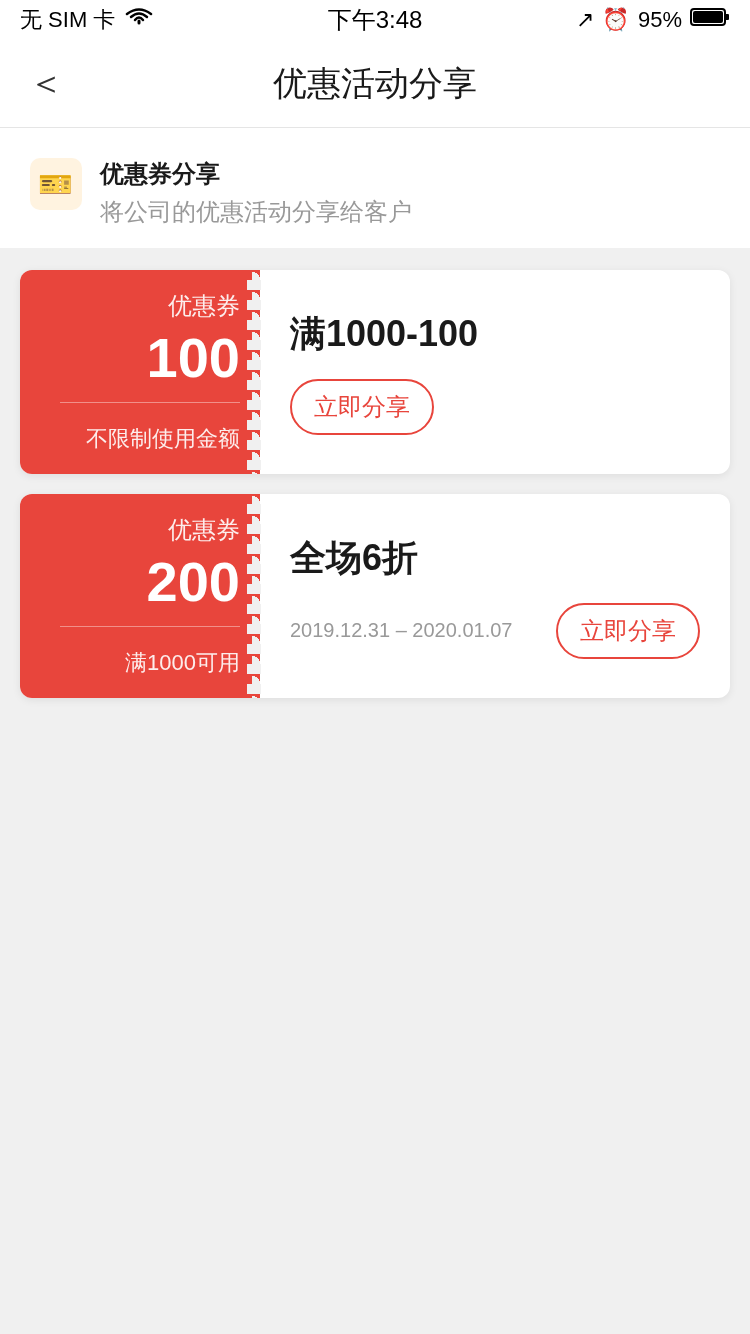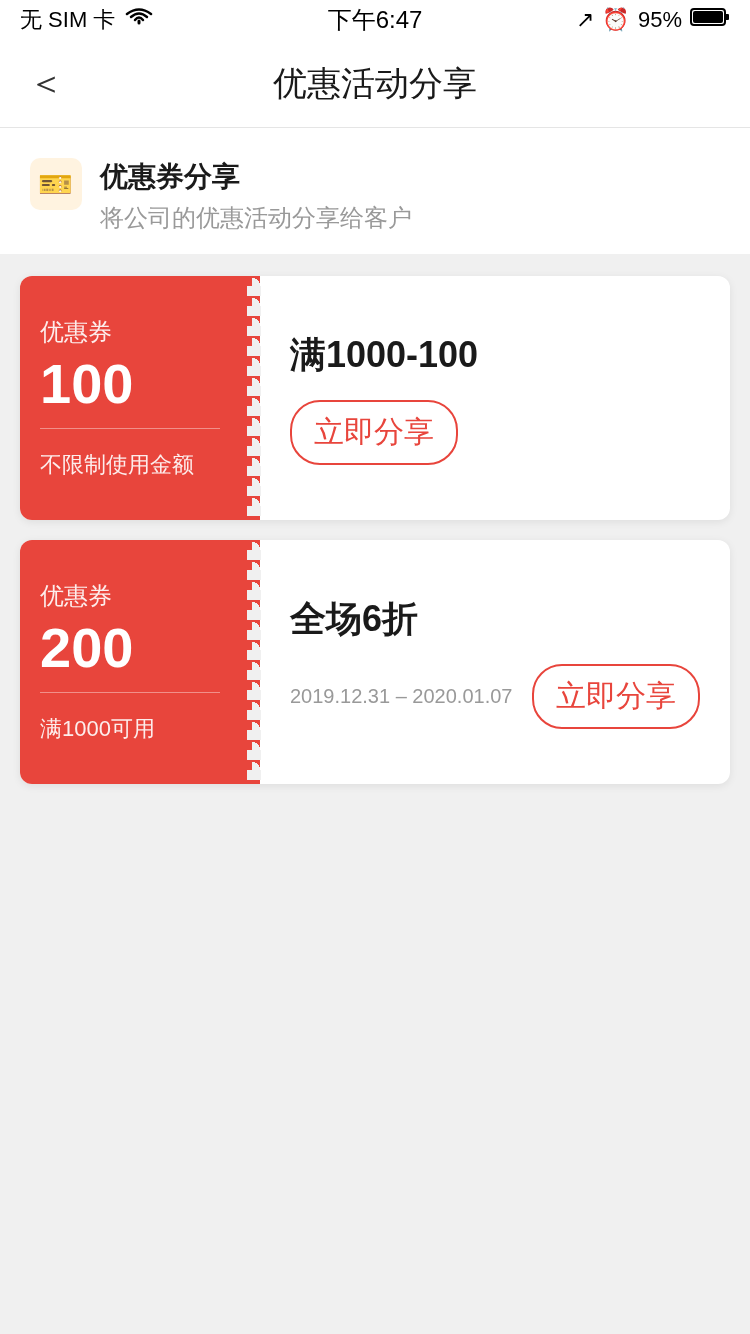--- a/index.html
+++ b/index.html
@@ -82,21 +82,21 @@
       height: 52px;
       background: #fff3e0;
       border-radius: 10px;
       display: flex;
       align-items: center;
       justify-content: center;
       font-size: 28px;
       flex-shrink: 0;
     }
     .section-text h2 {
-      font-size: 28px;
+      font-size: 24px;
       font-weight: 600;
       color: #1a1a1a;
       margin-bottom: 6px;
     }
     .section-text p {
       font-size: 24px;
       color: #999;
       text-align: center;
     }
 
@@ -119,23 +119,23 @@
       box-shadow: 0 2px 8px rgba(0,0,0,0.08);
       position: relative;
     }
 
     
     .coupon-left {
       width: 240px;
       background: #e8453c;
       display: flex;
       flex-direction: column;
-      align-items: flex-start;
+      align-items: flex-end;
       justify-content: center;
-      padding: 40px 20px;
+      padding: 20px 20px;
       position: relative;
       flex-shrink: 0;
     }
     .coupon-left::after {
       content: '';
       position: absolute;
       right: -1px;
       top: 0;
       bottom: 0;
       width: 14px;
@@ -216,21 +216,21 @@
     }
     .coupon-date {
       font-size: 20px;
       color: #999;
       flex: 1;
     }
     .share-btn {
       border: 2px solid #e8453c;
       border-radius: 30px;
       padding: 10px 22px;
-      font-size: 30px;
+      font-size: 24px;
       color: #e8453c;
       background: #fff;
       cursor: pointer;
       white-space: nowrap;
       flex-shrink: 0;
     }
   </style>
 </head>
 <body>
 
@@ -239,21 +239,21 @@
     <span>无 SIM 卡</span>
     <span>
       <svg width="28" height="20" viewBox="0 0 28 20">
         <path d="M14 16 Q14 12 14 16" stroke="#000" stroke-width="3" fill="none" stroke-linecap="round"></path>
         <path d="M10 13 Q14 8 18 13" stroke="#000" stroke-width="2.5" fill="none" stroke-linecap="round"></path>
         <path d="M6 10 Q14 3 22 10" stroke="#000" stroke-width="2.5" fill="none" stroke-linecap="round"></path>
         <path d="M2 7 Q14 -2 26 7" stroke="#000" stroke-width="2.5" fill="none" stroke-linecap="round"></path>
       </svg>
     </span>
   </div>
-  <div class="status-center">下午6:47</div>
+  <div class="status-center">下午3:48</div>
   <div class="status-right">
     <span>↗</span>
     <span>⏰</span>
     <span>95%</span>
     <span>
       <svg width="40" height="20" viewBox="0 0 40 20">
         <rect x="1" y="2" width="34" height="16" rx="3" ry="3" stroke="#000" stroke-width="2" fill="none"></rect>
         <rect x="35" y="7" width="4" height="6" rx="1" fill="#000"></rect>
         <rect x="3" y="4" width="30" height="12" rx="2" fill="#000"></rect>
       </svg>

